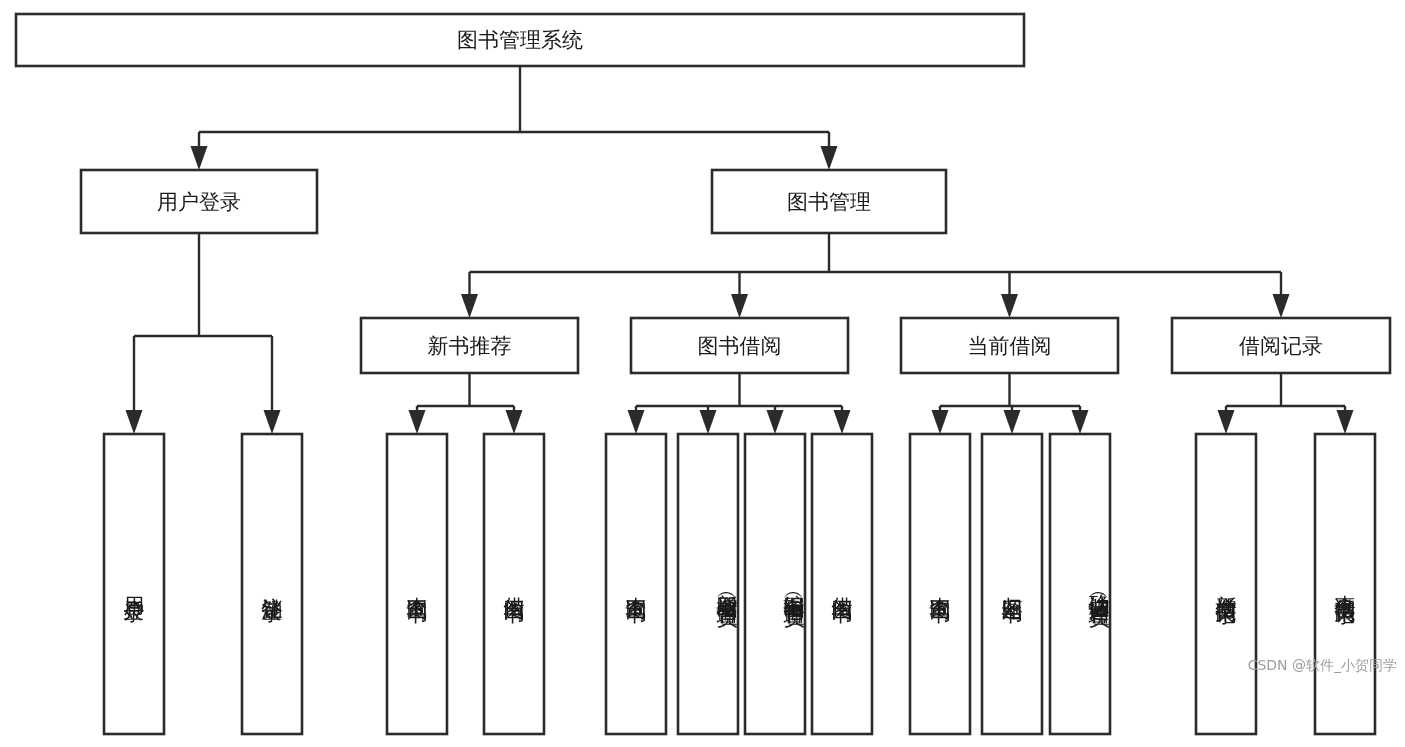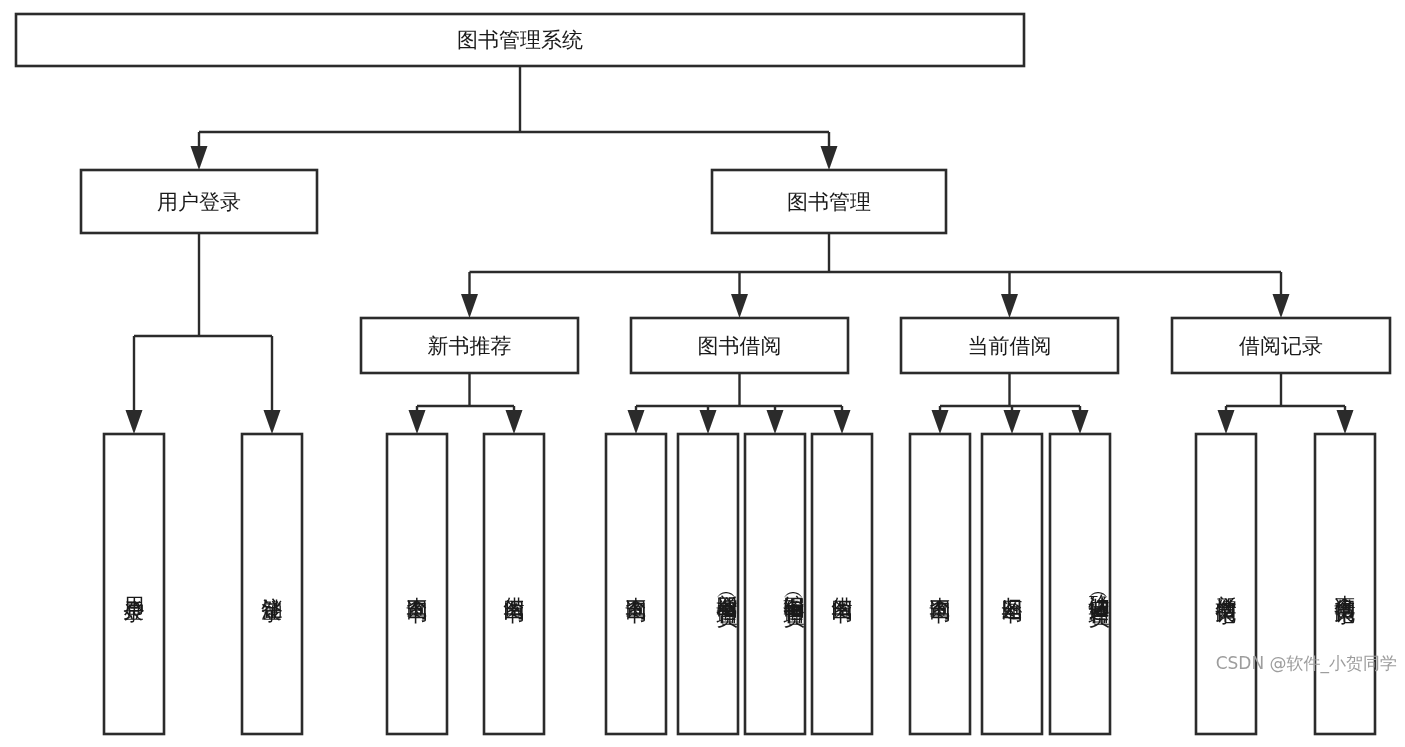--- a/index.html
+++ b/index.html
@@ -65,21 +65,21 @@
     pointer-events: none;
   }
   .vlabel.center {
     align-items: center;
   }
   .watermark {
     position: absolute;
     right: 8px;
     bottom: 4px;
     font-family: "DejaVu Sans", "Liberation Sans", sans-serif;
-    font-size: 17px;
+    font-size: 14px;
     color: #9d9d9d;
     white-space: nowrap;
   }
 </style>
 </head>
 <body>
 
 <div id="diagram-root">
 
   <svg class="tree-canvas" viewBox="0 0 1405 747">

